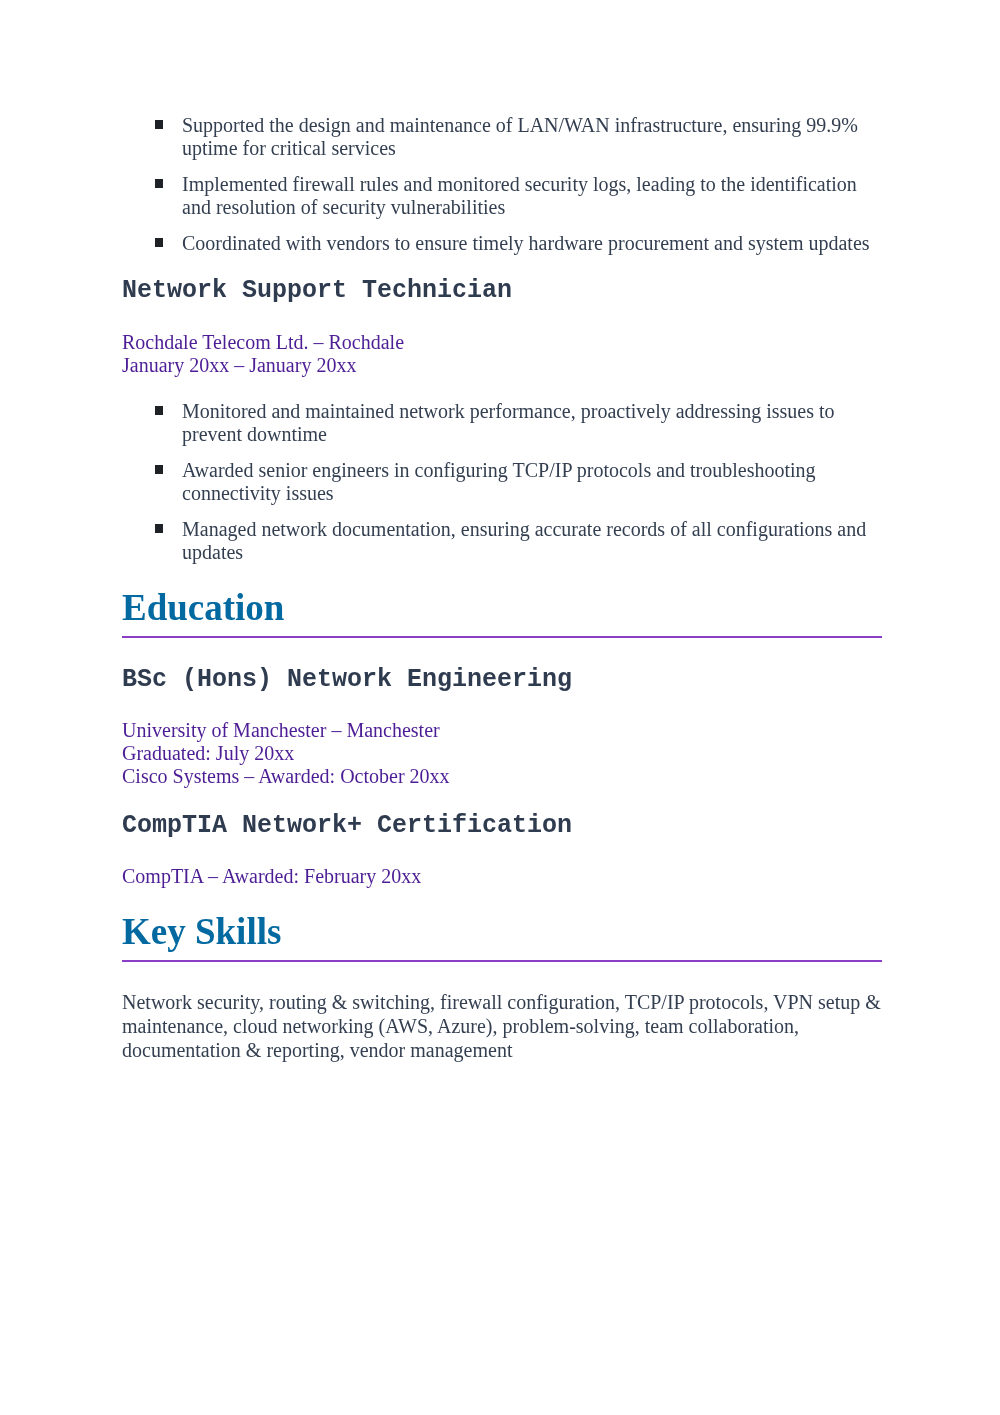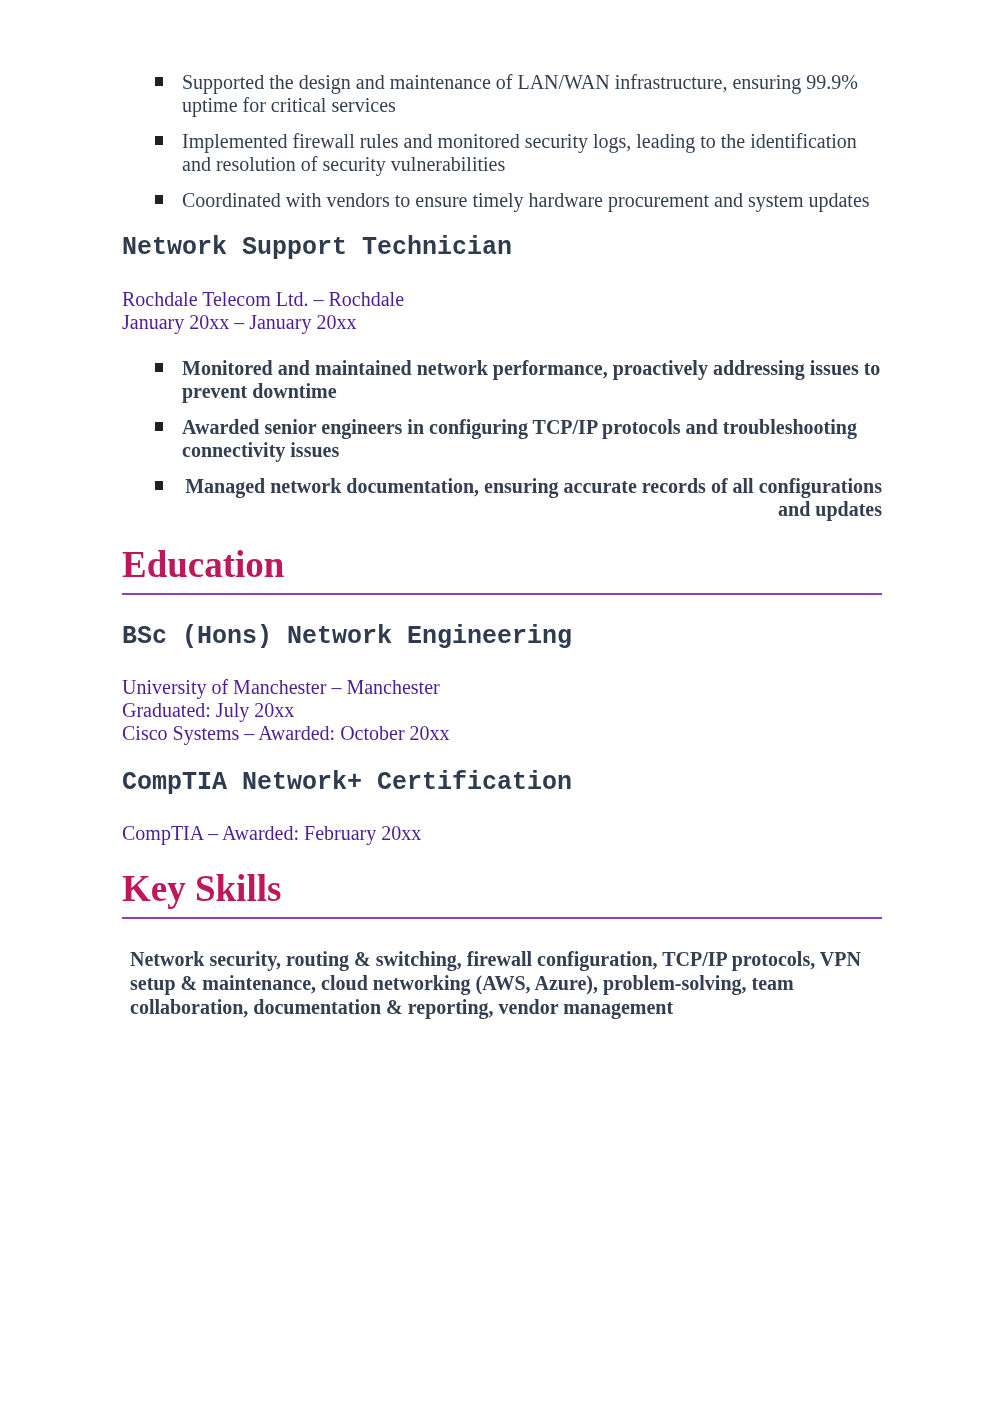--- a/index.html
+++ b/index.html
@@ -10,35 +10,34 @@
   body {
     width: 1000px;
     height: 1415px;
     overflow: hidden;
     font-family: "Liberation Serif", "DejaVu Serif", serif;
     color: #333F50;
     font-size: 20px;
     line-height: 23px;
   }
   .page {
-    padding: 71px 118px 0 122px; 
+    padding: 114px 118px 0 122px; 
   }
   ul.bullets {
     list-style: none;
     margin: 0;
     padding: 0;
   }
   ul.bullets li {
     display: flex;
     align-items: flex-start;
     margin: 0 0 13px 0;
   }
   ul.bullets li:last-child {
     margin-bottom: 0;
-    text-align: right;
   }
   .marker {
     width: 8px;
     height: 9px;
     background: #1e2227;
     margin: 6px 19px 0 33px;
     flex: none;
   }
   h3.sub-heading {
     font-size: 25px;
@@ -48,37 +47,36 @@
     margin: 0;
     font-family: Liberation Mono, monospace;
   }
   h3.job-title { margin: 22px 0 26px 0; }
   p.meta {
     margin: 0;
     font-size: 20px;
     line-height: 23px;
     color: #4c1d95;
   }
-  ul.bullets.after-meta { margin-top: 23px; font-weight: bold; }
+  ul.bullets.after-meta { margin-top: 23px; }
   h2.section-heading {
     font-size: 37px;
     line-height: 40px;
     font-weight: bold;
-    color: #be185d;
+    color: #0369a1;
     border-bottom: 2px solid #8B3FC6;
     padding: 0 0 8px 0;
     margin: 24px 0 28px 0;
   }
   h3.edu-title { margin: 24px 0 25px 0; }
   p.skills {
-    margin: 8px;
+    margin: 0;
     font-size: 20px;
     line-height: 24px;
     color: #333F50;
-    font-weight: bold;
   }
 </style>
 </head>
 <body>
 
 <div class="page">
 
   <ul class="bullets">
     <li>
       <span class="marker"></span>

